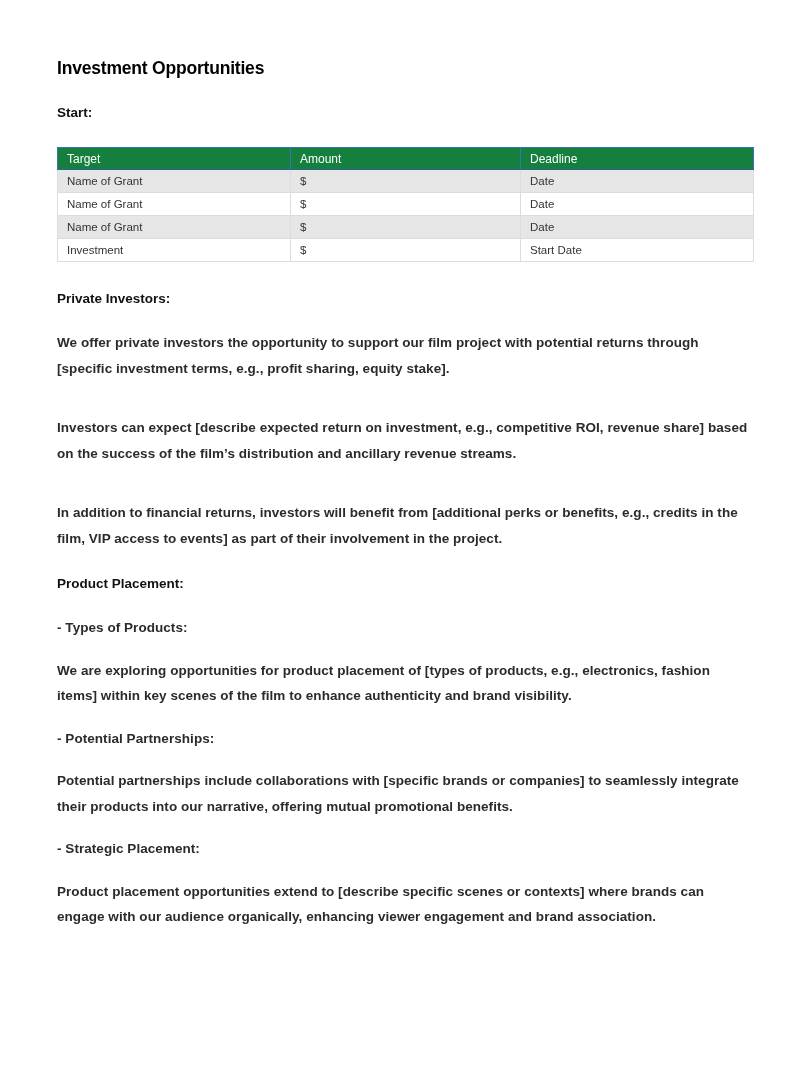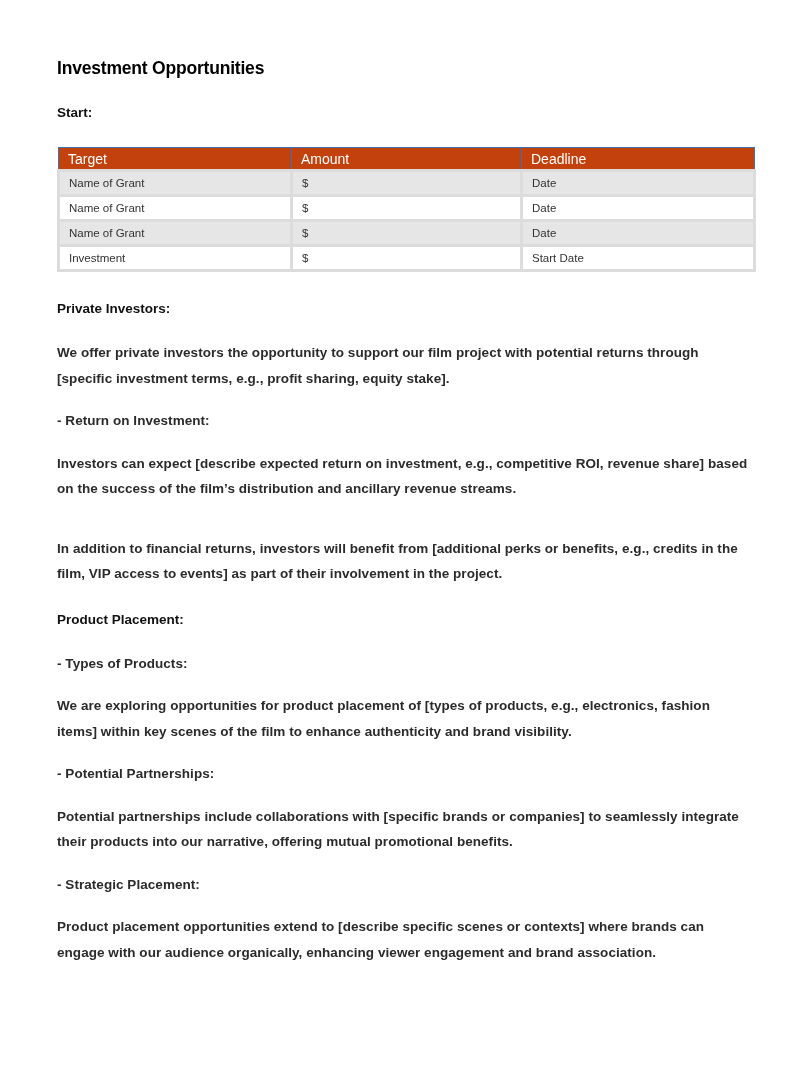--- a/index.html
+++ b/index.html
@@ -60,32 +60,32 @@
     border-collapse: collapse;
     width: 696px;
     table-layout: fixed;
     font-size: 11.5px;
   }
   table.grants-table th,
   table.grants-table td {
     text-align: left;
     vertical-align: middle;
     padding: 0 0 0 9px;
-    border: 3px solid #14b8a6;
+    border: 1px solid #14b8a6;
     overflow: hidden;
     white-space: nowrap;
   }
   table.grants-table thead th {
-    background: #c2410c;
+    background: #15803d;
     color: #ffffff;
     font-weight: normal;
     height: 21px;
     border: 1px solid #3a72b4;
     border-bottom: 1px solid #2f639f;
-    font-size: 14px;
+    font-size: 12px;
     margin-left: 8px;
   }
   table.grants-table tbody td {
     height: 22px;
     color: #333333;
     background: #ffffff;
     font-size: 11.5px;
     border-color: #dcdcdc;
   }
   table.grants-table tbody tr.alt td {
@@ -148,21 +148,20 @@
   <div class="sp-table-to-pi"></div>
 
   <h2 class="section-heading">Private Investors:</h2>
 
   <div class="sp-after-heading"></div>
 
   <p class="body-text">We offer private investors the opportunity to support our film project with potential returns through [specific investment terms, e.g., profit sharing, equity stake].</p>
 
   <div class="sp-para"></div>
 
-  <p class="body-text">- Return on Investment:</p>
 
   <div class="sp-para"></div>
 
   <p class="body-text">Investors can expect [describe expected return on investment, e.g., competitive ROI, revenue share] based on the success of the film’s distribution and ancillary revenue streams.</p>
 
   <div class="sp-para"></div>
 
 
   <div class="sp-para"></div>
 

